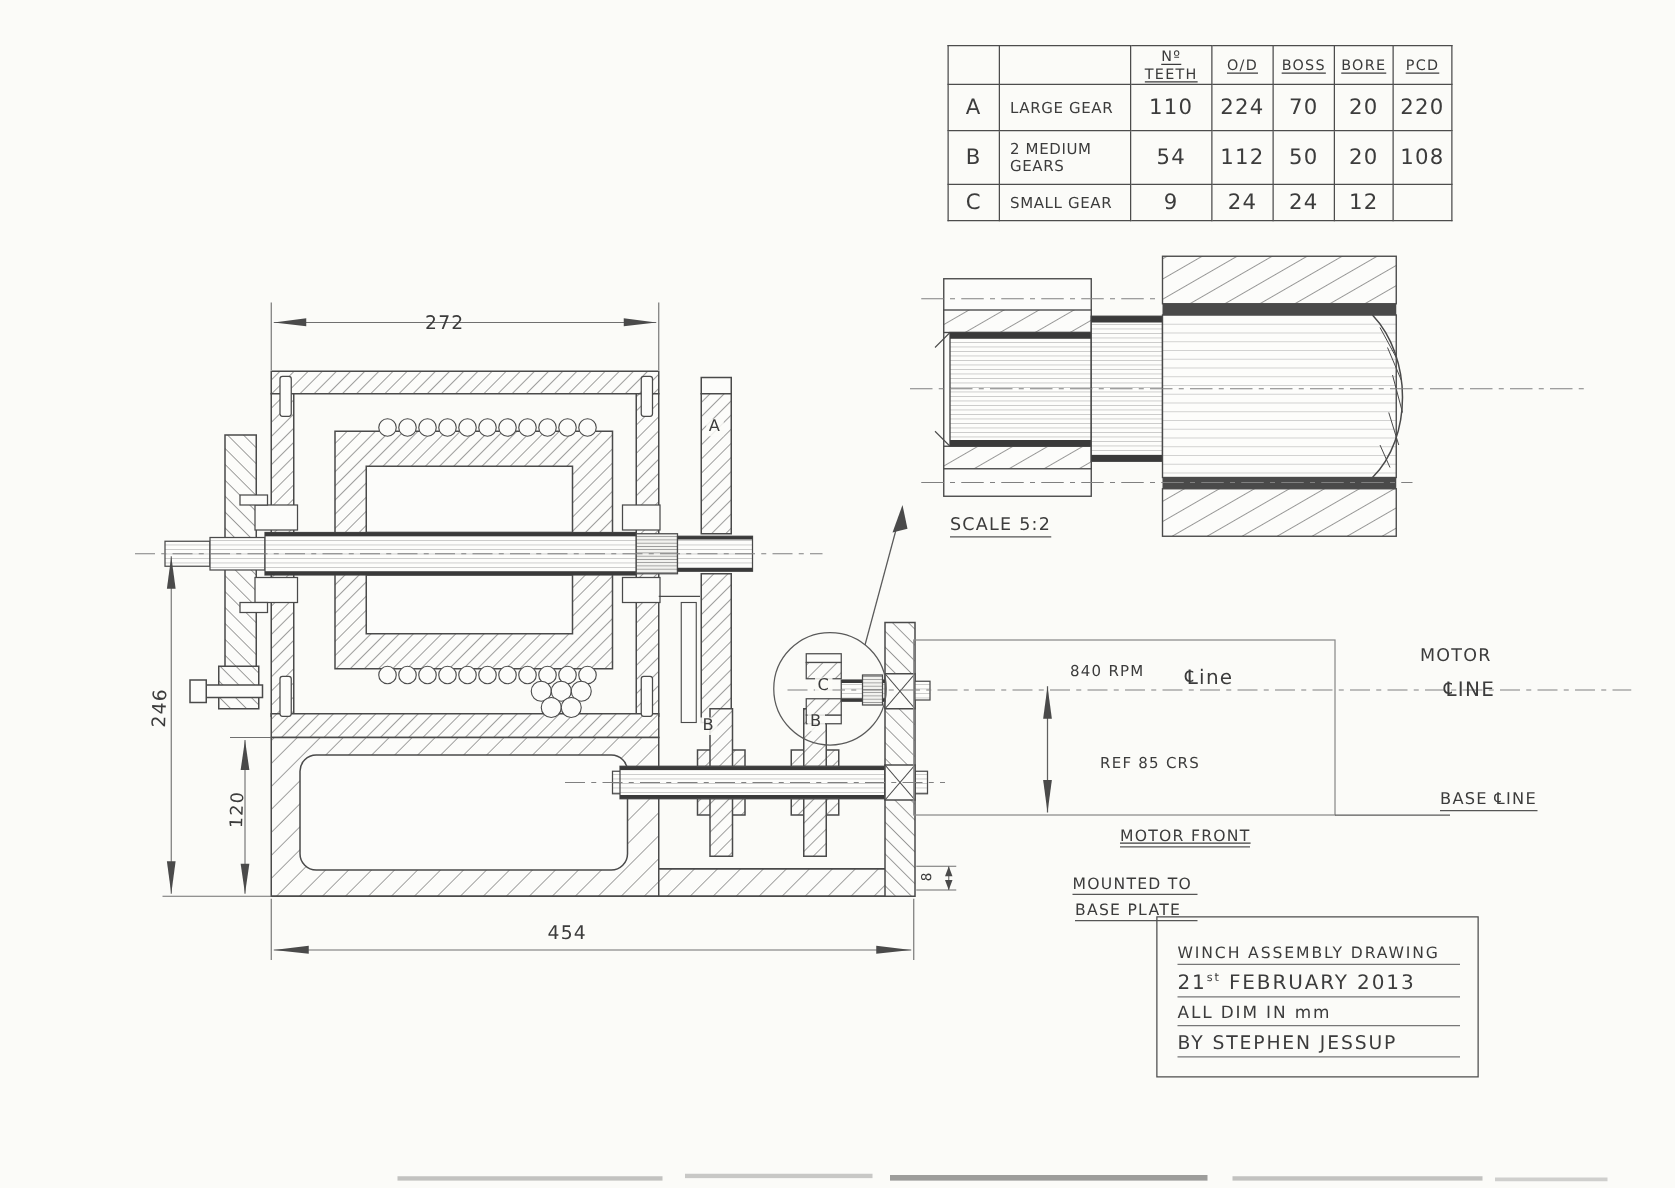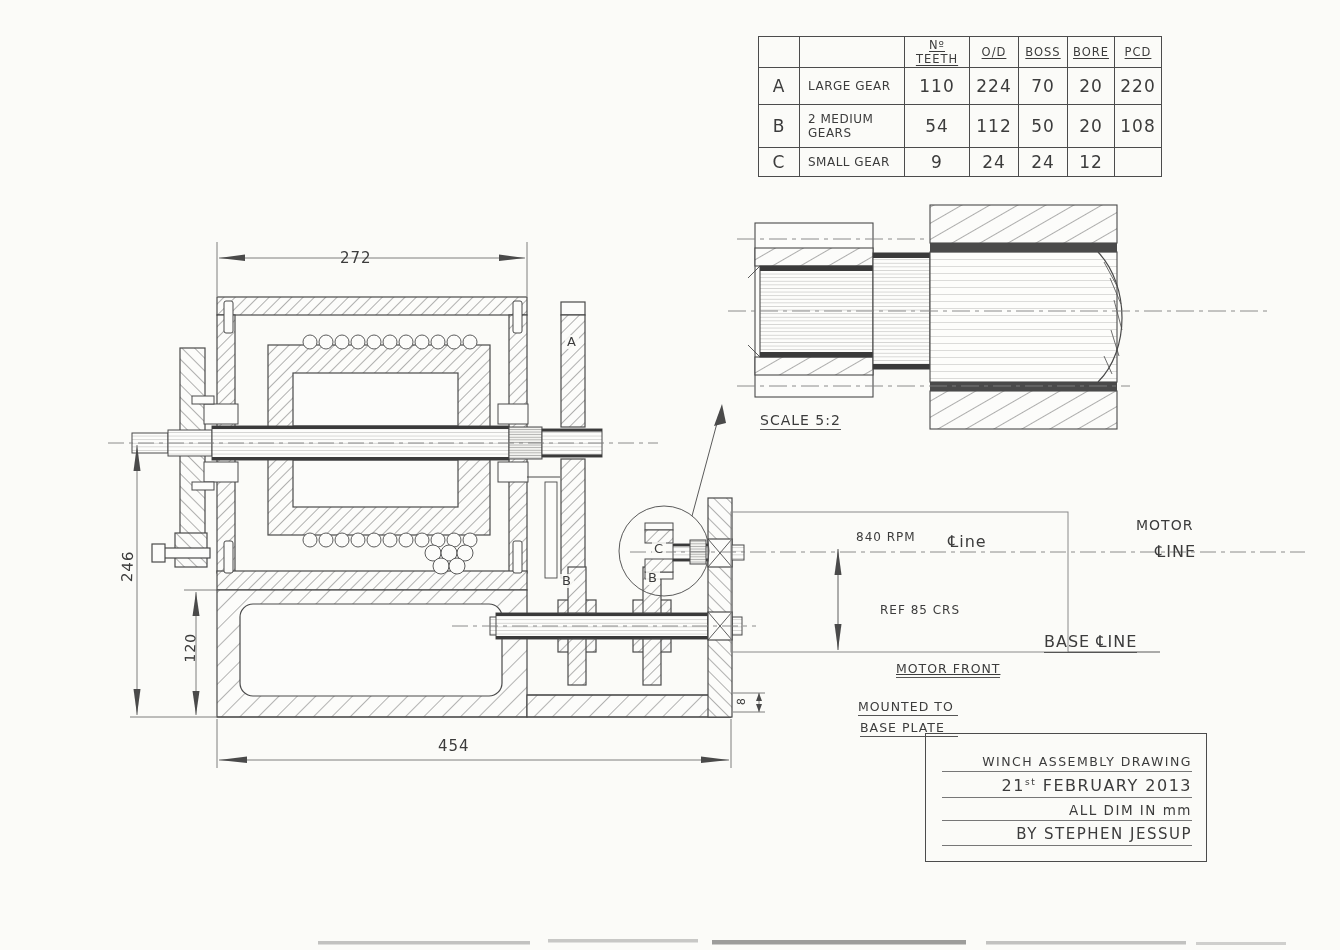--- a/index.html
+++ b/index.html
@@ -28,24 +28,24 @@
   }
   .gear-table .hdr td{font-size:11.5px;height:24px;text-decoration:underline;text-underline-offset:2px;}
   .gear-table .hdr td.blank{text-decoration:none;}
   .gear-table td.idcell{font-size:17px;}
   .gear-table td.namecell{text-align:left;padding-left:8px;font-size:12px;letter-spacing:0.5px;white-space:normal;}
   .gear-table tr.rA td{height:34px;}
   .gear-table tr.rB td{height:40px;}
   .gear-table tr.rC td{height:26px;}
   
   .title-block{
-    position:absolute;left:925px;top:733px;width:282px;height:129px;
+    position:absolute;left:925px;top:733px;width:258px;height:129px;
     border:1.6px solid #4c4c4c;box-sizing:border-box;
     display:flex;flex-direction:column;justify-content:center;
-    padding:6px 14px 2px 16px;gap:4px;color:#3c3c3c;text-align:right;
+    padding:6px 14px 2px 16px;gap:4px;color:#3c3c3c;
   }
   .title-block .tl{
     border-bottom:1.1px solid #777;padding-bottom:2px;letter-spacing:1.5px;
   }
   .tb1{font-size:12.5px;}
   .tb2{font-size:16px;}
   .tb3{font-size:13.5px;}
   .tb4{font-size:15px;}
   sup{font-size:9px;}
 </style>
@@ -379,21 +379,21 @@
 <div class="hw rot" style="left:176px;top:640px;font-size:14px;">120</div>
 <div class="hw rot" style="left:738px;top:695px;font-size:11px;">8</div>
 <div class="hw" style="left:880px;top:592px;font-size:12px;margin-top:12px;">REF 85 CRS</div>
 
 <div class="hw ul" style="left:760px;top:413px;font-size:14px;">SCALE 5:2</div>
 
 <div class="hw" style="left:856px;top:531px;font-size:12px;">840 RPM</div>
 <div class="hw" style="left:948px;top:533px;font-size:16px;">℄ine</div>
 <div class="hw" style="left:1136px;top:518px;font-size:14px;">MOTOR</div>
 <div class="hw" style="left:1155px;top:543px;font-size:16px;">℄INE</div>
-<div class="hw ul" style="left:1044px;top:633px;font-size:16px;">BASE ℄INE</div>
+<div class="hw ul" style="left:1152px;top:633px;font-size:13px;">BASE ℄INE</div>
 
 <div class="hw ul" style="left:896px;top:662px;font-size:12.5px;min-width:104px;text-decoration:underline;">MOTOR FRONT</div>
 <div class="hw ul" style="left:858px;top:700px;font-size:12.5px;min-width:100px;">MOUNTED TO</div>
 <div class="hw ul" style="left:860px;top:709px;font-size:12.5px;min-width:98px;margin-top:12px;">BASE PLATE</div>
 
 <div class="hw part-label" style="left:565px;top:335px;">A</div>
 <div class="hw part-label" style="left:560px;top:574px;">B</div>
 <div class="hw part-label" style="left:646px;top:571px;">B</div>
 <div class="hw part-label" style="left:652px;top:542px;">C</div>
 

